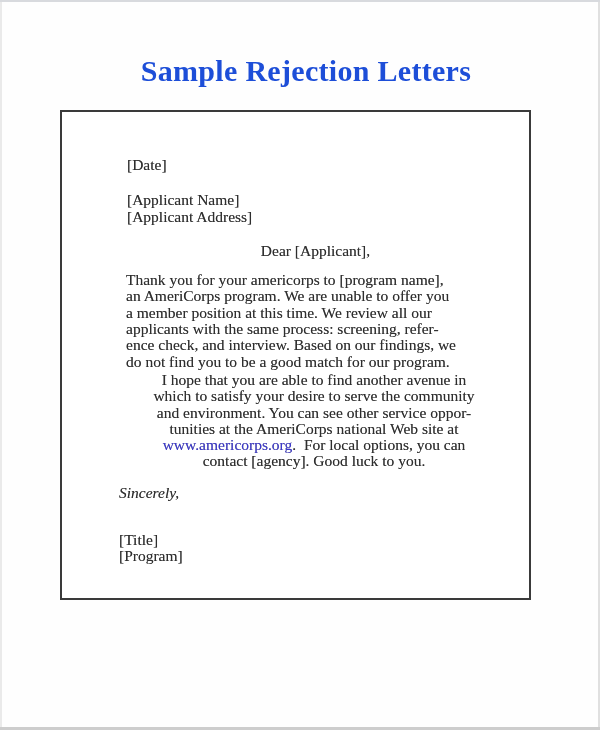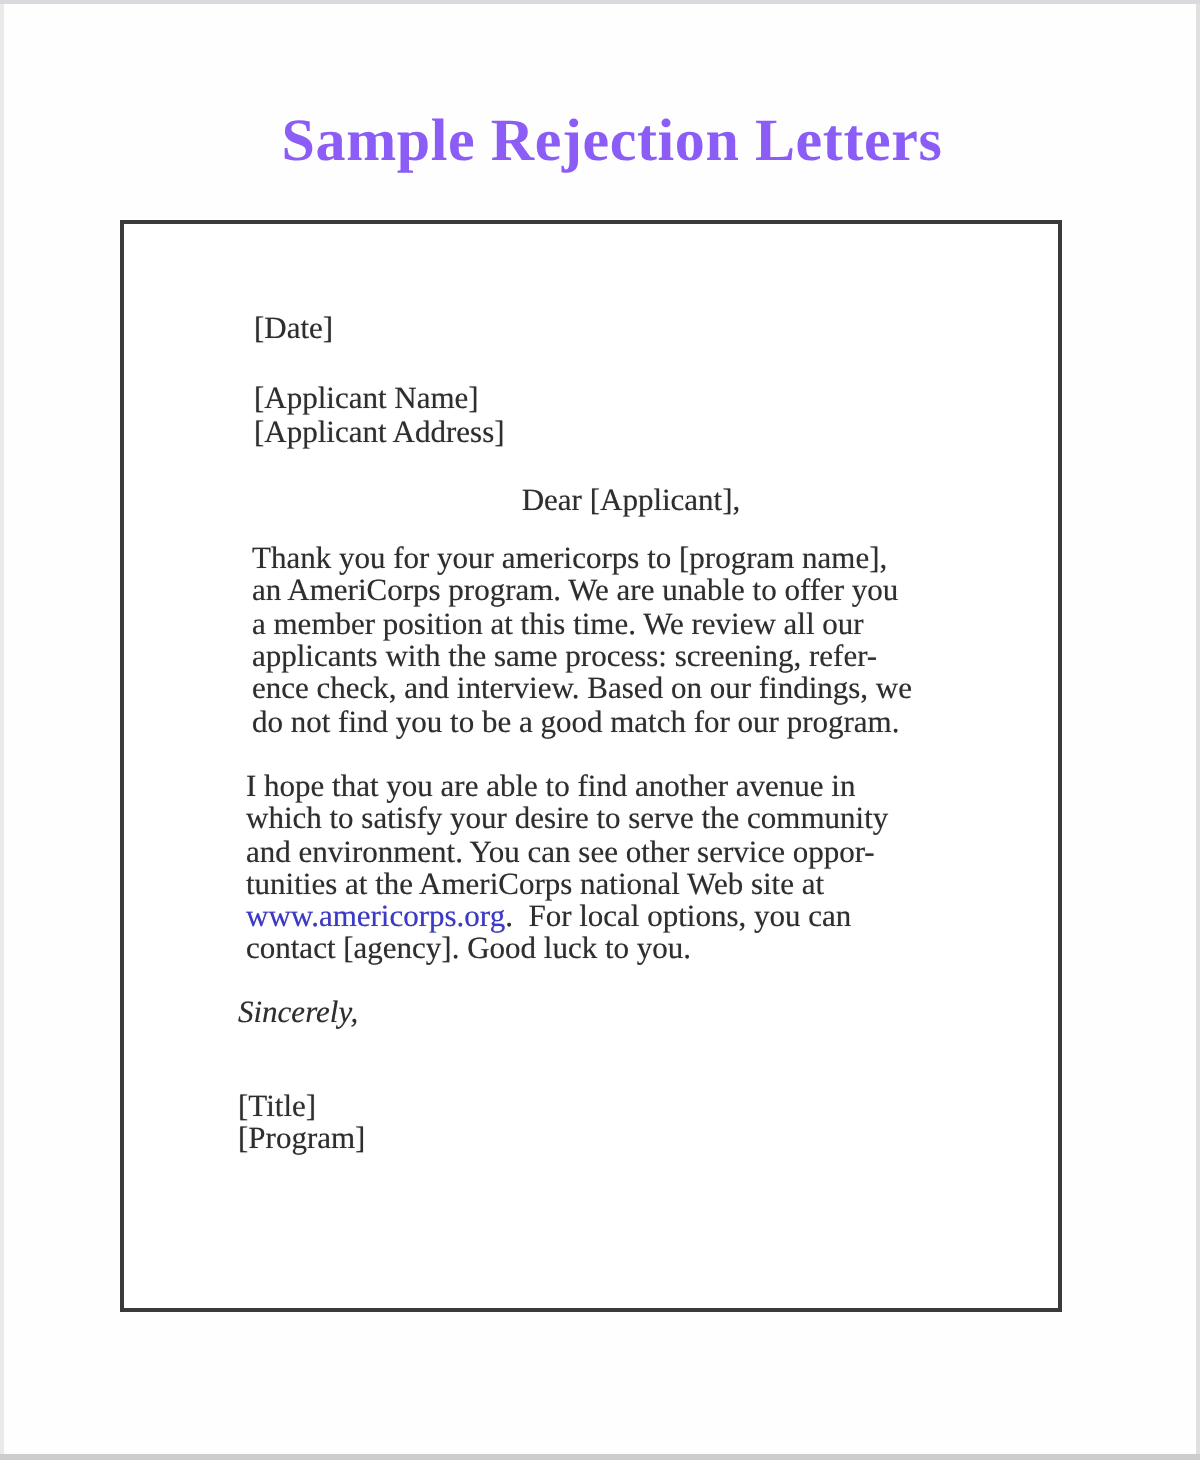--- a/index.html
+++ b/index.html
@@ -26,46 +26,46 @@
     top: 55px;
     left: 0;
     width: 100%;
     margin: 0;
     padding-left: 12px;
     box-sizing: border-box;
     text-align: center;
     font-size: 30px;
     line-height: 32px;
     font-weight: bold;
-    color: #8b5cf6;
+    color: #1d4ed8;
     letter-spacing: 0.3px;
   }
   .letter-box {
     position: absolute;
     left: 60px;
     top: 110px;
     width: 471px;
-    height: 546px;
+    height: 490px;
     box-sizing: border-box;
     border: 2px solid #3a3a3a;
     background: #ffffff;
     padding: 45px 24px 0 65px;
   }
   .ln {
     font-size: 15.5px;
     line-height: 16.3px;
     color: #2e2e2e;
     white-space: nowrap;
     text-shadow: 0 0 0.4px rgba(46,46,46,0.55);
   }
   .blk { margin: 0; }
   .recipient-block  { margin-top: 19px; }
   .salutation-block { margin-top: 18px; margin-left: -1px; text-align: center; }
   .para-1           { margin-top: 13px; margin-left: -1px; }
-  .para-2           { margin-top: 16px; margin-left: -4px; }
+  .para-2           { margin-top: 2px; margin-left: -4px; text-align: center; }
   .closing-block    { margin-top: 15px; margin-left: -8px; font-style: italic; }
   .signature-block  { margin-top: 31px; margin-left: -8px; }
   .link {
     color: #3b38cf;
     text-decoration: none;
     cursor: pointer;
   }
 </style>
 </head>
 <body>

